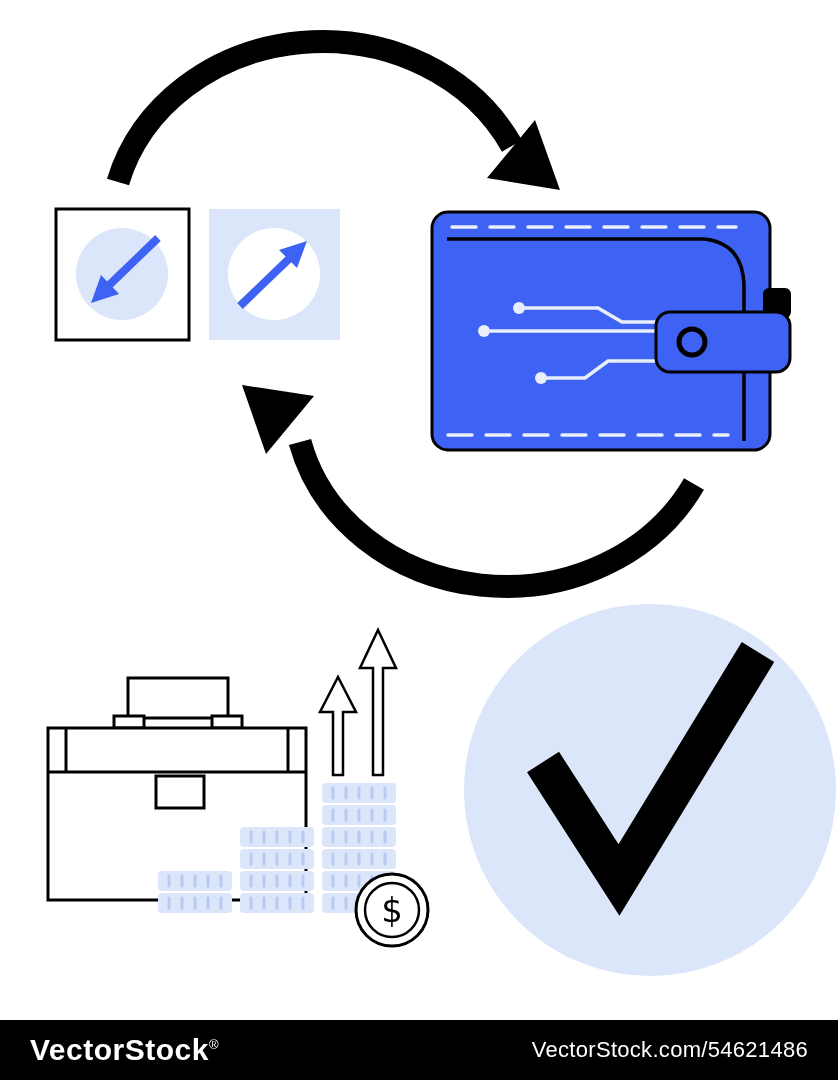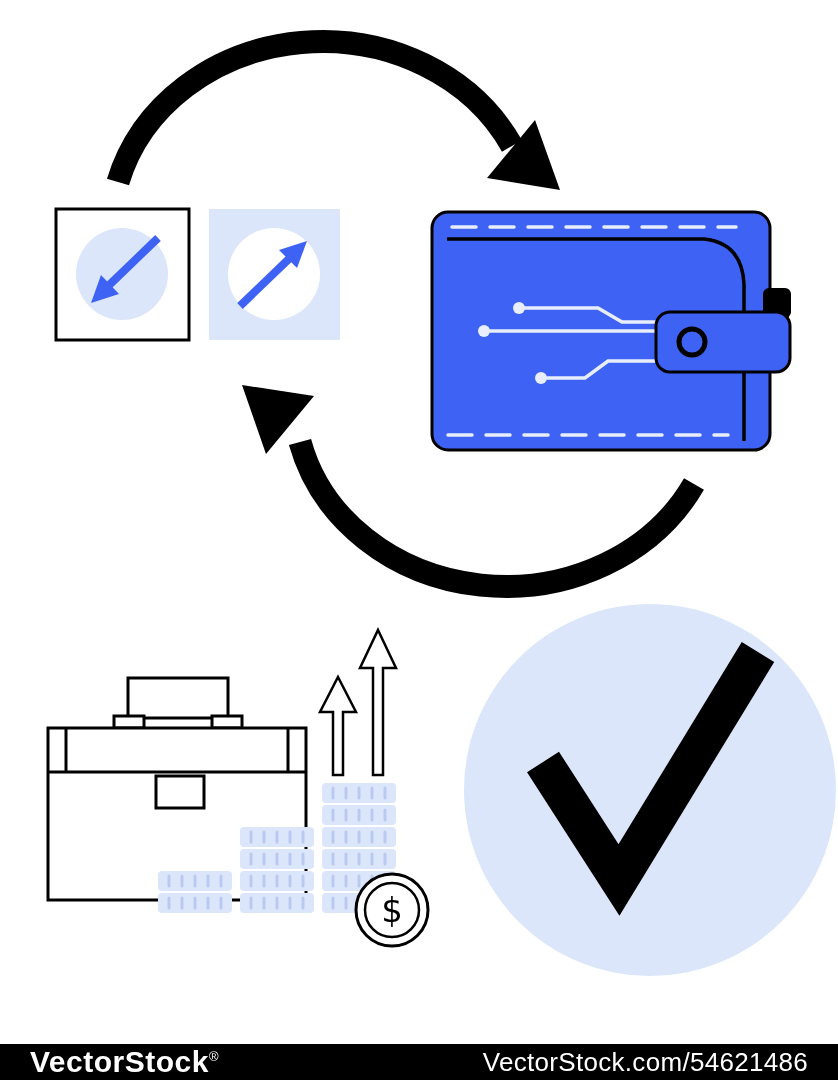--- a/index.html
+++ b/index.html
@@ -11,28 +11,28 @@
   
   .f-blue{fill:var(--blue);}
   .f-lblue{fill:var(--light-blue);}
   .f-white{fill:#ffffff;}
   .f-ink{fill:var(--ink);}
   .s-ink{stroke:var(--ink);}
   .s-blue{stroke:var(--blue);}
   .s-circuit{stroke:var(--circuit);stroke-linecap:round;}
   .s-coindash{stroke:var(--coin-dash);stroke-width:3;stroke-linecap:round;}
   .footer{
-    position:absolute;left:0;right:0;bottom:0;height:36px;
+    position:absolute;left:0;right:0;bottom:0;height:60px;
     background:var(--footer-bg);color:var(--footer-text);
     display:flex;justify-content:space-between;align-items:center;
     padding:0 30px;box-sizing:border-box;
   }
   .brand{font-size:30px;font-weight:bold;letter-spacing:.5px;}
   .brand sup{font-size:13px;font-weight:normal;vertical-align:super;}
-  .url{font-size:26px;font-weight:400;letter-spacing:.3px;}
+  .url{font-size:22px;font-weight:400;letter-spacing:.3px;}
 </style>
 </head>
 <body>
 
 <div class="page">
 
   <svg class="art" width="838" height="1028" viewBox="0 0 838 1028" xmlns="http://www.w3.org/2000/svg">
 
     <defs>
       <g id="coin-shape">

